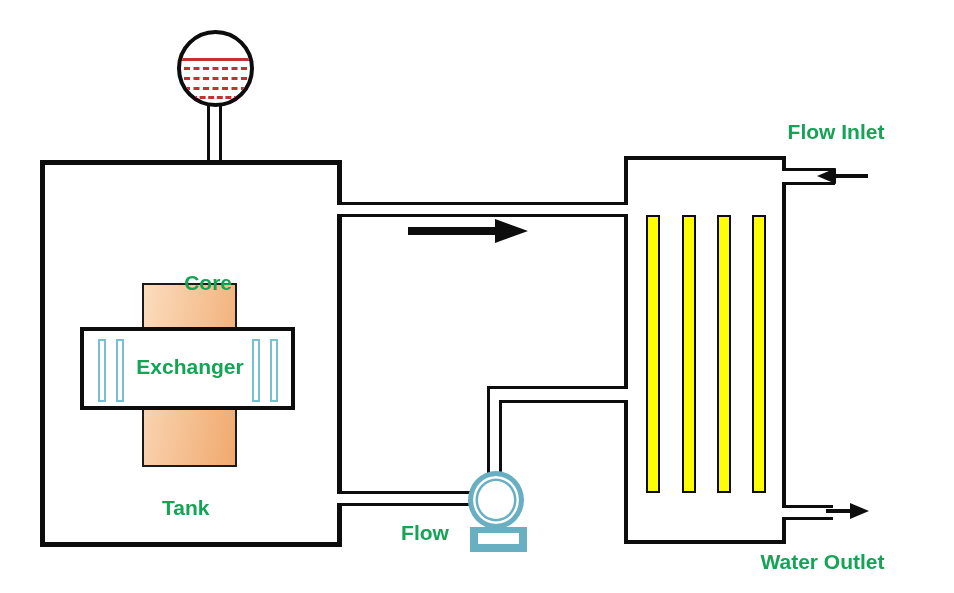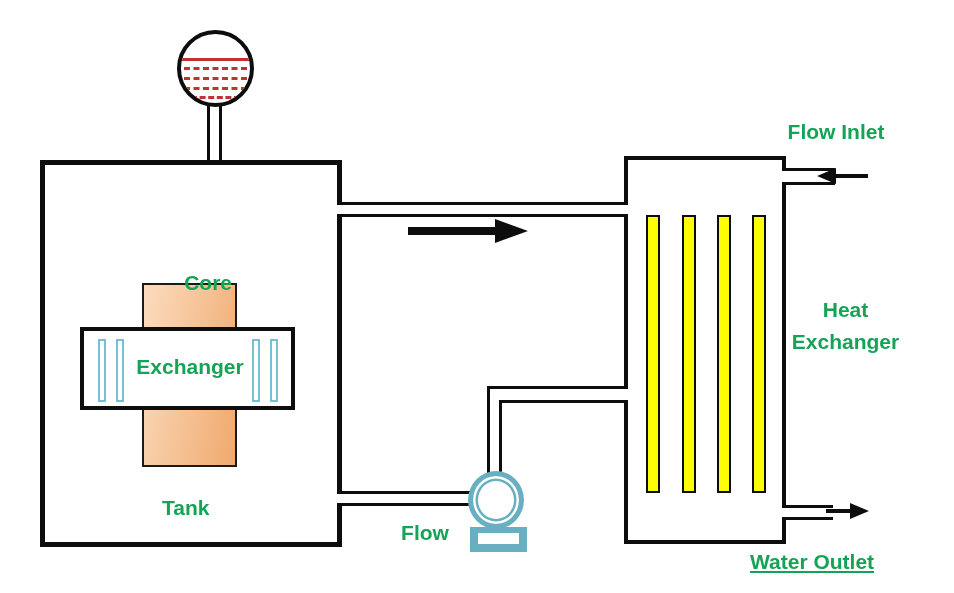--- a/index.html
+++ b/index.html
@@ -122,27 +122,26 @@
     <div class="pump-slot"></div>
   </div>
   <div class="pump-body"></div>
   <div class="label" style="left:390px; top:521px; width:70px; text-align:center;">Flow</div>
 
   <div class="hx"></div>
   <div class="tube" style="left:646px;"></div>
   <div class="tube" style="left:682px;"></div>
   <div class="tube" style="left:717px;"></div>
   <div class="tube" style="left:752px;"></div>
-  <div class="label center" style="left:788px; top:294px; width:115px; line-height:32px;">Heat Exchanger</div>
 
   <div class="pline" style="left:783px; top:168px; width:52px; height:3px;"></div>
   <div class="pline" style="left:783px; top:182px; width:52px; height:3px;"></div>
   <div class="arrow-shaft" style="left:834px; top:174px; width:34px; height:4px;"></div>
   <div class="tri tri-left-sm" style="left:817px; top:168px;"></div>
   <div class="label" style="left:776px; top:120px; width:120px; text-align:center;">Flow Inlet</div>
 
   <div class="pline" style="left:783px; top:505px; width:50px; height:3px;"></div>
   <div class="pline" style="left:783px; top:517px; width:50px; height:3px;"></div>
   <div class="arrow-shaft" style="left:826px; top:509px; width:26px; height:4px;"></div>
   <div class="tri tri-right-sm" style="left:850px; top:503px;"></div>
-  <div class="label" style="left:750px; top:550px; width:145px; text-decoration:underline;">Water Outlet</div>
+  <div class="label" style="left:750px; top:550px; width:145px; text-align:center;">Water Outlet</div>
 
 </div>
 
 </body></html>

